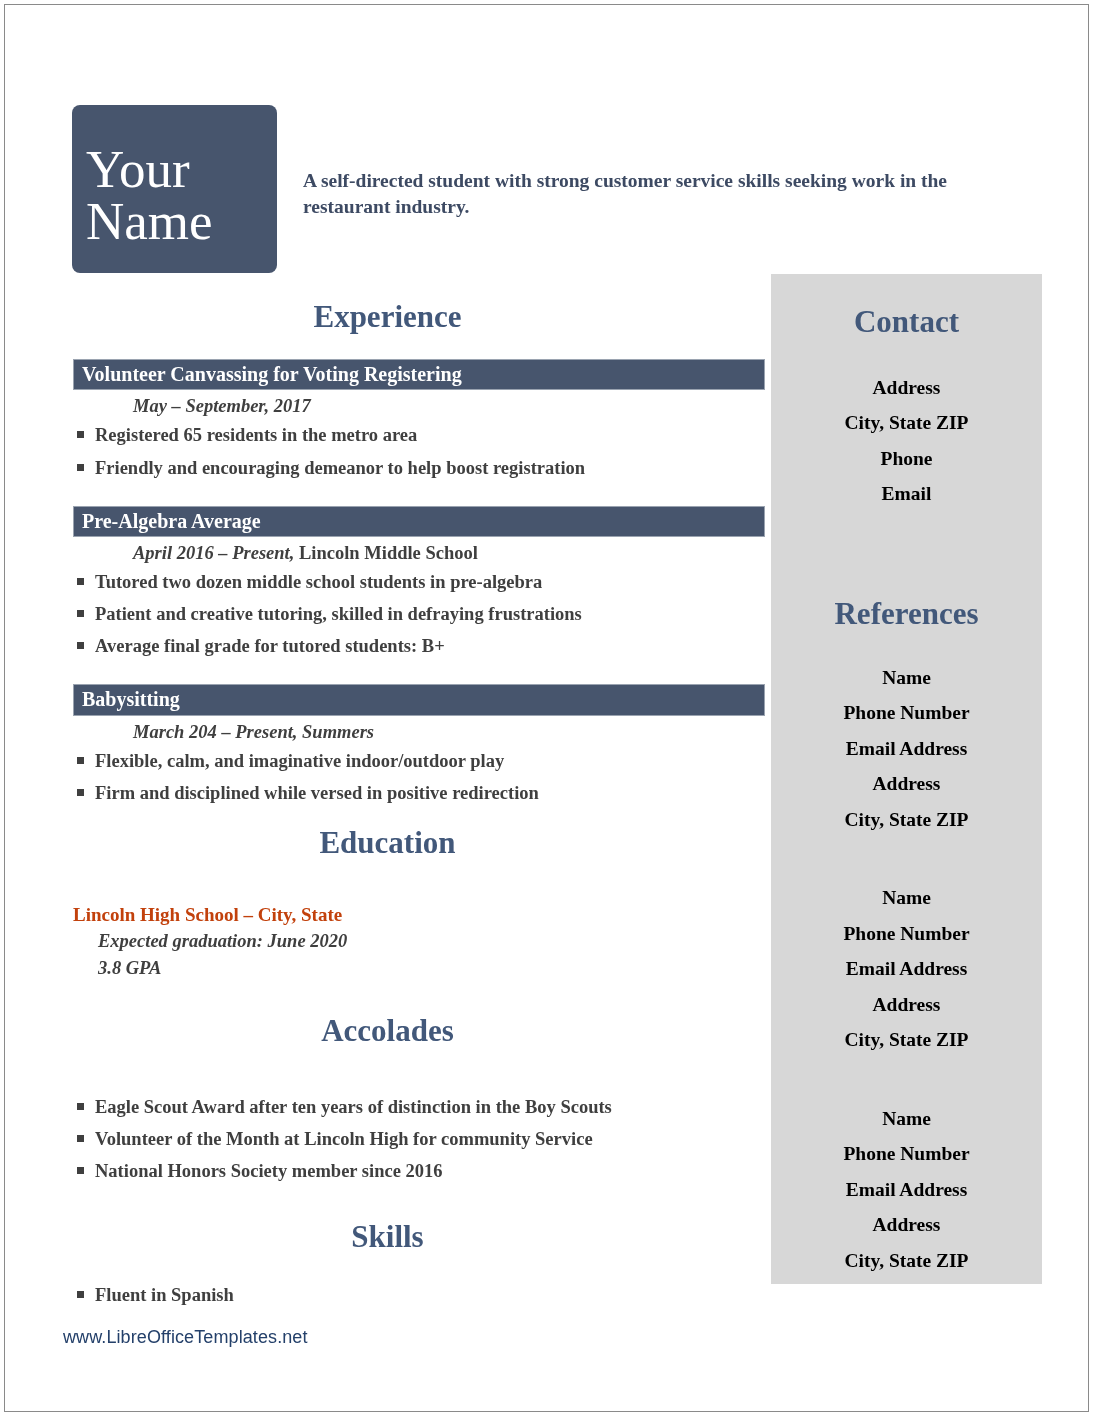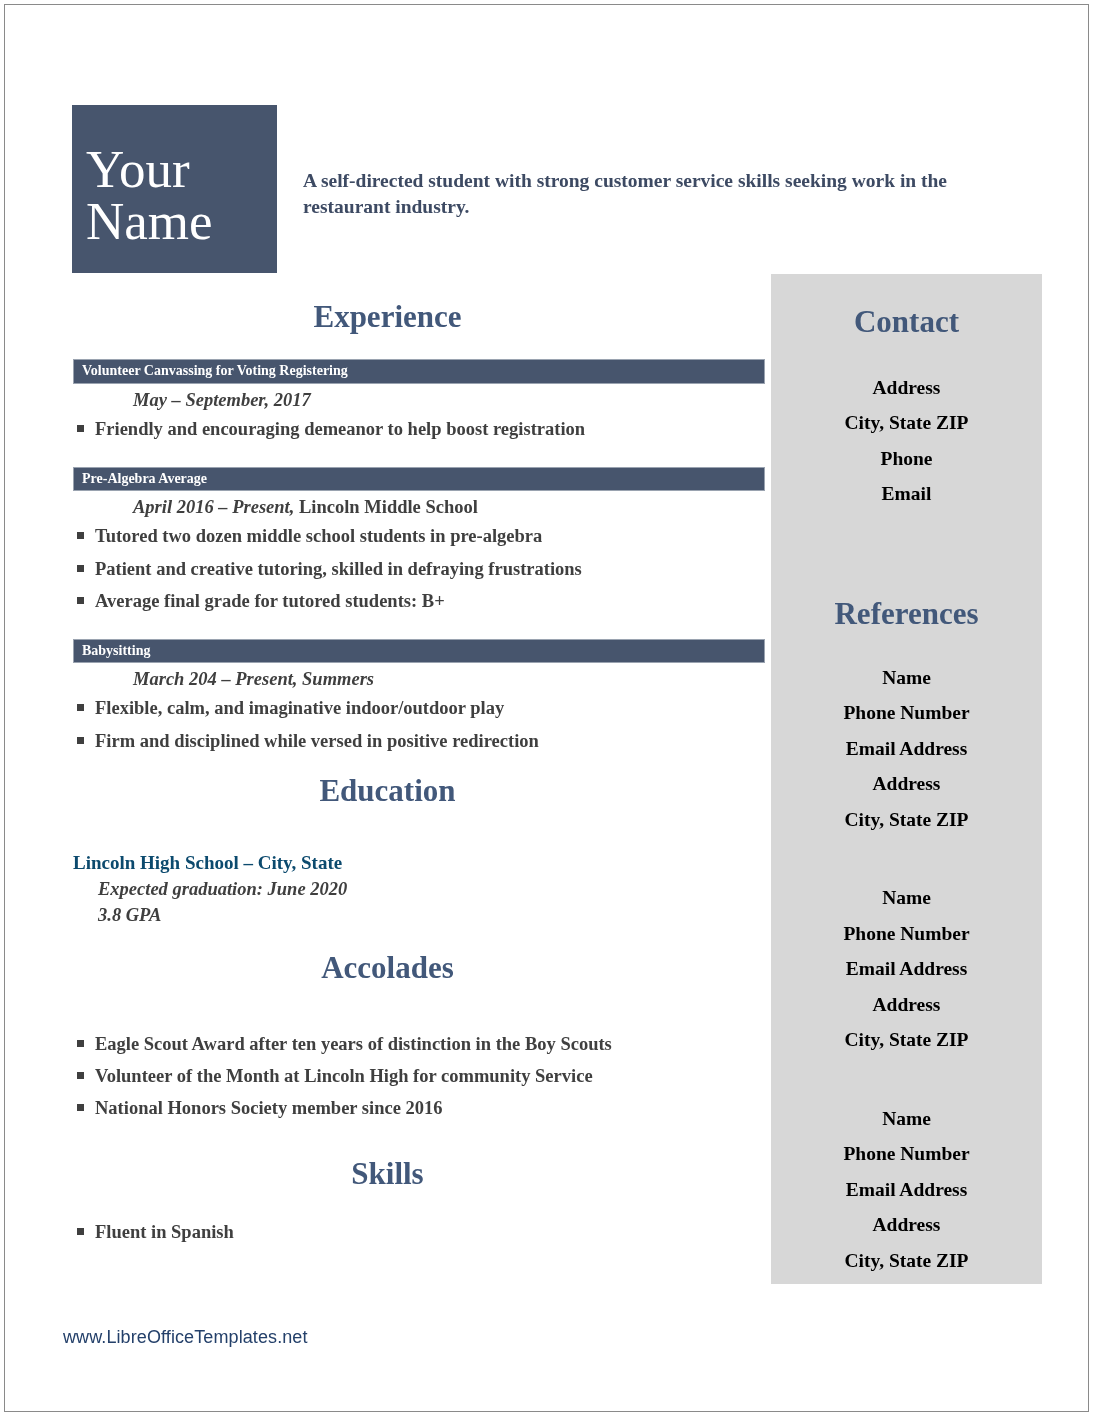--- a/index.html
+++ b/index.html
@@ -40,20 +40,21 @@
     top: 100px;
     width: 205px;
     height: 168px;
     background: #47556d;
     color: #ffffff;
     padding: 20px 8px 6px 14px;
     box-sizing: border-box;
     display: flex;
     flex-direction: column;
     justify-content: center;
+    border-radius: 8px;
   }
   .name-line {
     font-size: 53px;
     line-height: 0.98;
     font-weight: normal;
     letter-spacing: 0px;
     white-space: nowrap;
   }
   #tagline {
     position: absolute;
@@ -79,21 +80,21 @@
     font-size: 31px;
     font-weight: bold;
     color: #42587a;
     margin: 0;
     padding: 0;
   }
 
   .job-bar {
     background: #47556d;
     color: #ffffff;
-    font-size: 14px;
+    font-size: 20px;
     font-weight: bold;
     padding: 3px 0 4px 8px;
     box-sizing: border-box;
     margin-left: 68px;
     margin-right: 8px;
     width: 692px;
     border: 1px solid #9aa3b0;
     line-height: 1.12;
   }
   .job-date {
@@ -130,21 +131,21 @@
     height: 7px;
     background: #3f3f3f;
   }
 
   .edu-block {
     margin-left: 68px;
   }
   .edu-school {
     font-size: 19px;
     font-weight: bold;
-    color: #0c4a6e;
+    color: #c2410c;
     line-height: 1.45;
   }
   .edu-sub {
     font-size: 18.5px;
     font-style: italic;
     font-weight: bold;
     color: #3f3f3f;
     margin-left: 25px;
     line-height: 1.42;
   }
@@ -198,20 +199,21 @@
   </div>
 
   <div id="main">
 
     <h2 class="section-heading" style="margin-bottom:24px;margin-top:22px;">Experience</h2>
 
     <div>
       <div class="job-bar">Volunteer Canvassing for Voting Registering</div>
       <div class="job-date"><span>May – September, 2017</span><span class="org"></span></div>
       <ul class="bullets">
+        <li>Registered 65 residents in the metro area</li>
         <li>Friendly and encouraging demeanor to help boost registration</li>
       </ul>
     </div>
 
     <div style="height:22px;"></div>
 
     <div>
       <div class="job-bar">Pre-Algebra Average</div>
       <div class="job-date"><span>April 2016 – Present,</span><span class="org"> Lincoln Middle School</span></div>
       <ul class="bullets">
@@ -232,21 +234,21 @@
       </ul>
     </div>
 
     <h2 class="section-heading" style="margin-top:16px;margin-bottom:40px;">Education</h2>
     <div class="edu-block">
       <div class="edu-school">Lincoln High School – City, State</div>
       <div class="edu-sub">Expected graduation: June 2020</div>
       <div class="edu-sub">3.8 GPA</div>
     </div>
 
-    <h2 class="section-heading" style="margin-top:21px;margin-bottom:42px;">Accolades</h2>
+    <h2 class="section-heading" style="margin-top:32px;margin-bottom:42px;">Accolades</h2>
     <ul class="bullets">
       <li>Eagle Scout Award after ten years of distinction in the Boy Scouts</li>
       <li>Volunteer of the Month at Lincoln High for community Service</li>
       <li>National Honors Society member since 2016</li>
     </ul>
 
     <h2 class="section-heading" style="margin-top:32px;margin-bottom:24px;">Skills</h2>
     <ul class="bullets">
       <li>Fluent in Spanish</li>
     </ul>

